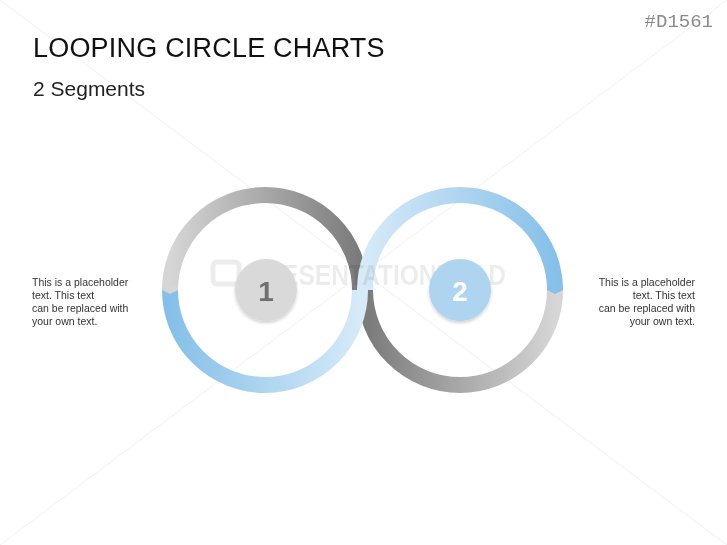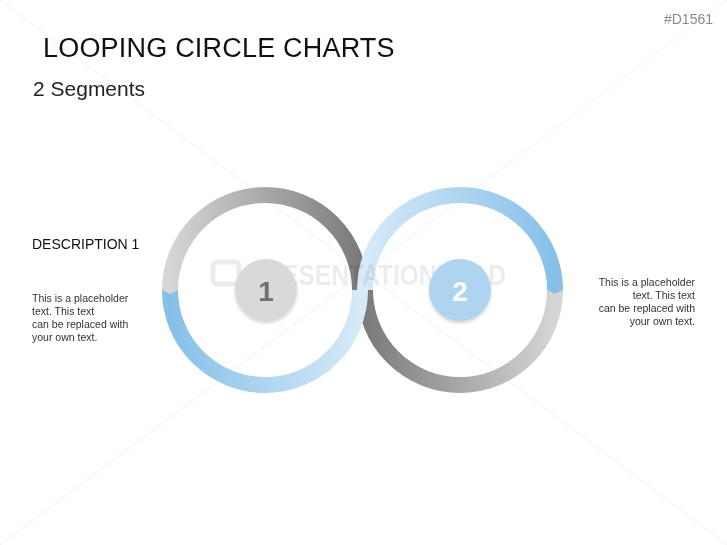--- a/index.html
+++ b/index.html
@@ -1,20 +1,20 @@
 <!DOCTYPE html>
 <html><head>
 <meta charset="utf-8">
 <style>
   * { margin: 0; padding: 0; box-sizing: border-box; }
   html, body { width: 727px; height: 545px; background: #ffffff; overflow: hidden; }
   body { position: relative; font-family: "Liberation Sans", "DejaVu Sans", sans-serif; }
 
-  .slide-id { position: absolute; top: 11px; right: 14px; font-family: Liberation Sans, sans-serif; font-size: 14px; color: #8a8a8a; }
-  .title { position: absolute; left: 43px; top: 33px; font-size: 27px; color: #111; letter-spacing: 0.2px; }
+  .slide-id { position: absolute; top: 11px; right: 14px; font-family: Liberation Mono, monospace; font-size: 19px; color: #8a8a8a; }
+  .title { position: absolute; left: 33px; top: 33px; font-size: 27px; color: #111; letter-spacing: 0.2px; }
   .subtitle { position: absolute; left: 33px; top: 77px; font-size: 21px; color: #222; }
 
   .desc { position: absolute; top: 236px; width: 140px; }
   .desc.left { left: 32px; text-align: left; }
   .desc.right { left: 555px; width: 140px; text-align: right; }
   .desc-title { font-size: 14px; color: #111; margin-bottom: 8px; }
   .desc-body { font-size: 10.5px; line-height: 13px; color: #333; white-space: pre-line; margin-top: 40px; }
 
   svg.diagram { position: absolute; left: 0; top: 0; }
   .num { font-family: "Liberation Sans", sans-serif; font-weight: bold; }
@@ -71,21 +71,20 @@
   </g>
 
   <circle cx="266" cy="290" r="31" fill="#d9d9d9" filter="url(#sh)"></circle>
   <text class="num" x="266" y="301" text-anchor="middle" font-size="28" fill="#707070">1</text>
 
   <circle cx="460" cy="290" r="31" fill="#aed4ef" filter="url(#sh)"></circle>
   <text class="num" x="460" y="301" text-anchor="middle" font-size="28" fill="#ffffff">2</text>
 </svg>
 
 <div class="desc left">
-  <div class="desc-title">DESCRIPTION 1</div>
   <div class="desc-body">This is a placeholder
 text. This text
 can be replaced with
 your own text.</div>
 </div>
 
 <div class="desc right">
   <div class="desc-body">This is a placeholder
 text. This text
 can be replaced with

